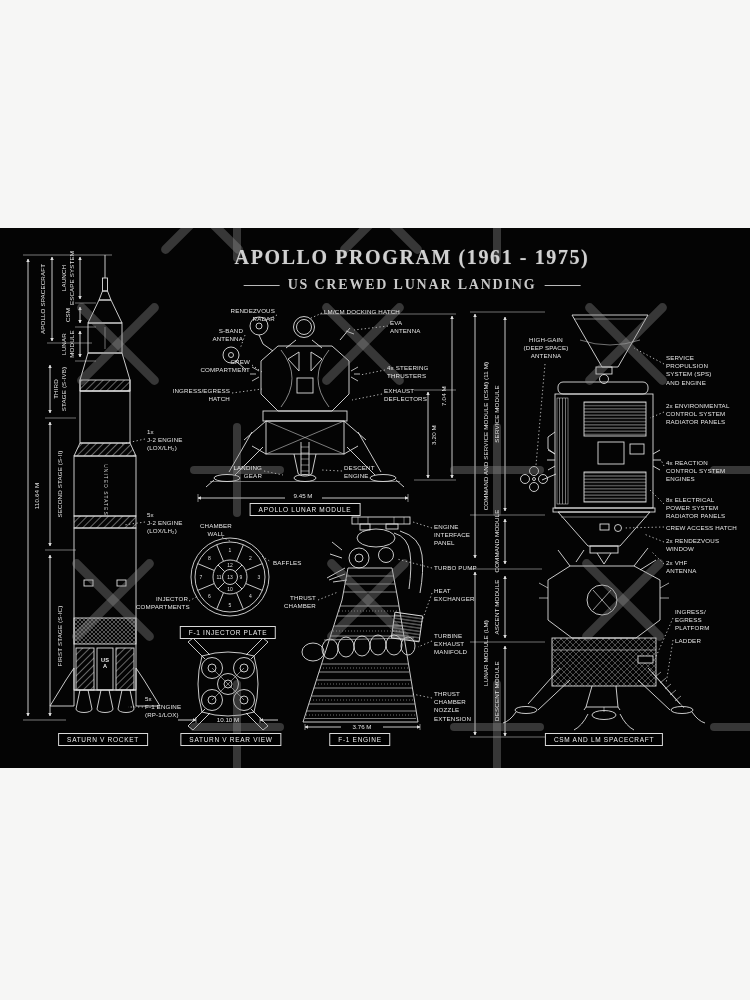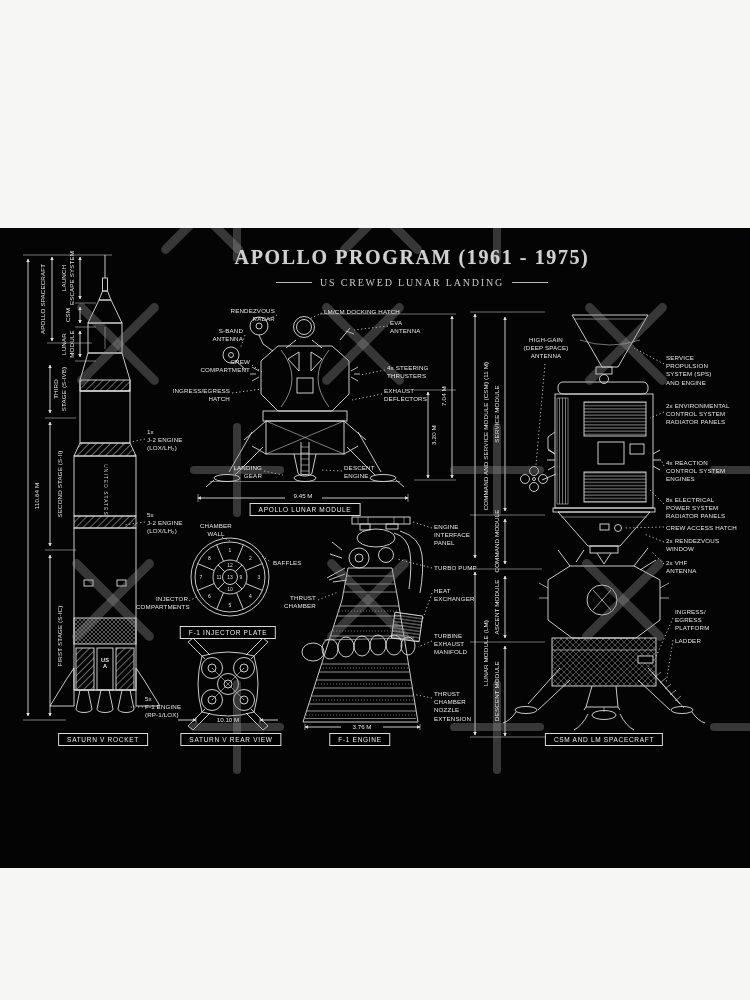--- a/index.html
+++ b/index.html
@@ -1,39 +1,39 @@
 <!DOCTYPE html>
 <html><head>
 <meta charset="utf-8">
 <style>
   html,body{margin:0;padding:0;}
   #page{position:relative;width:750px;height:1000px;background:#f6f6f5;overflow:hidden;
         font-family:"Liberation Sans",sans-serif;}
-  #poster{position:absolute;left:0;top:228px;width:750px;height:640px;background:#040404;overflow:hidden;}
+  #poster{position:absolute;left:0;top:228px;width:750px;height:540px;background:#040404;overflow:hidden;}
   .art{position:absolute;left:0;top:0;z-index:4;}
   
   .lbl{position:absolute;font-size:6.2px;line-height:1.32;color:#e2e2e2;letter-spacing:.15px;
        white-space:pre-line;z-index:10;}
   .ra{text-align:right}.ctr{text-align:center}
   .vlbl{position:absolute;font-size:6.2px;line-height:1.25;color:#e2e2e2;letter-spacing:.15px;
         white-space:pre-line;text-align:center;transform:translate(-50%,-50%) rotate(-90deg);z-index:10;}
   .vlbl.cw{transform:translate(-50%,-50%) rotate(90deg);font-size:4.8px;letter-spacing:1.1px;color:#d6d6d6;}
   .dimc{position:absolute;transform:translateX(-50%);font-size:6.2px;color:#e2e2e2;z-index:10;white-space:nowrap;}
   .cap{position:absolute;transform:translateX(-50%);border:1px solid #d9d9d9;background:#000;color:#ececec;
        font-size:6.5px;letter-spacing:.7px;padding:1.5px 8px 2px;white-space:nowrap;z-index:11;}
   .stack{position:absolute;width:8px;font-size:5.6px;line-height:1.15;color:#f0f0f0;text-align:center;
          word-break:break-all;z-index:10;font-weight:bold;}
   .num{position:absolute;font-size:5px;color:#dedede;transform:translate(-50%,-50%);z-index:10;}
   
   .title{position:absolute;left:412px;top:18px;transform:translateX(-50%);
          font-family:"Liberation Serif",serif;font-weight:bold;font-size:20px;letter-spacing:1.6px;
          color:#d0d0d0;white-space:nowrap;z-index:10;text-shadow:0 0 1px #6a6a6a;}
   .subtitle{position:absolute;left:412px;top:49px;transform:translateX(-50%);display:flex;align-items:center;
             gap:8px;z-index:10;}
-  .subtitle .txt{font-family:"Liberation Serif",serif;font-weight:normal;font-size:10px;letter-spacing:1.8px;
+  .subtitle .txt{font-family:"Liberation Serif",serif;font-weight:bold;font-size:14px;letter-spacing:1.8px;
             color:#c9c9c9;white-space:nowrap;text-align:center;}
   .subtitle .rule{width:36px;height:0;border-top:1px solid #b9b9b9;}
   
   .wm{position:absolute;width:0;height:0;z-index:6;pointer-events:none;}
   .wm i{position:absolute;left:0;top:0;display:block;background:rgba(148,148,148,.36);border-radius:5px;}
   .wmx i{width:112px;height:9px;}
   .wmx i.b1{transform:translate(-50%,-50%) rotate(45deg);}
   .wmx i.b2{transform:translate(-50%,-50%) rotate(-45deg);}
   .wmp i{width:94px;height:8px;}
   .wmp i.b1{transform:translate(-50%,-50%);}

